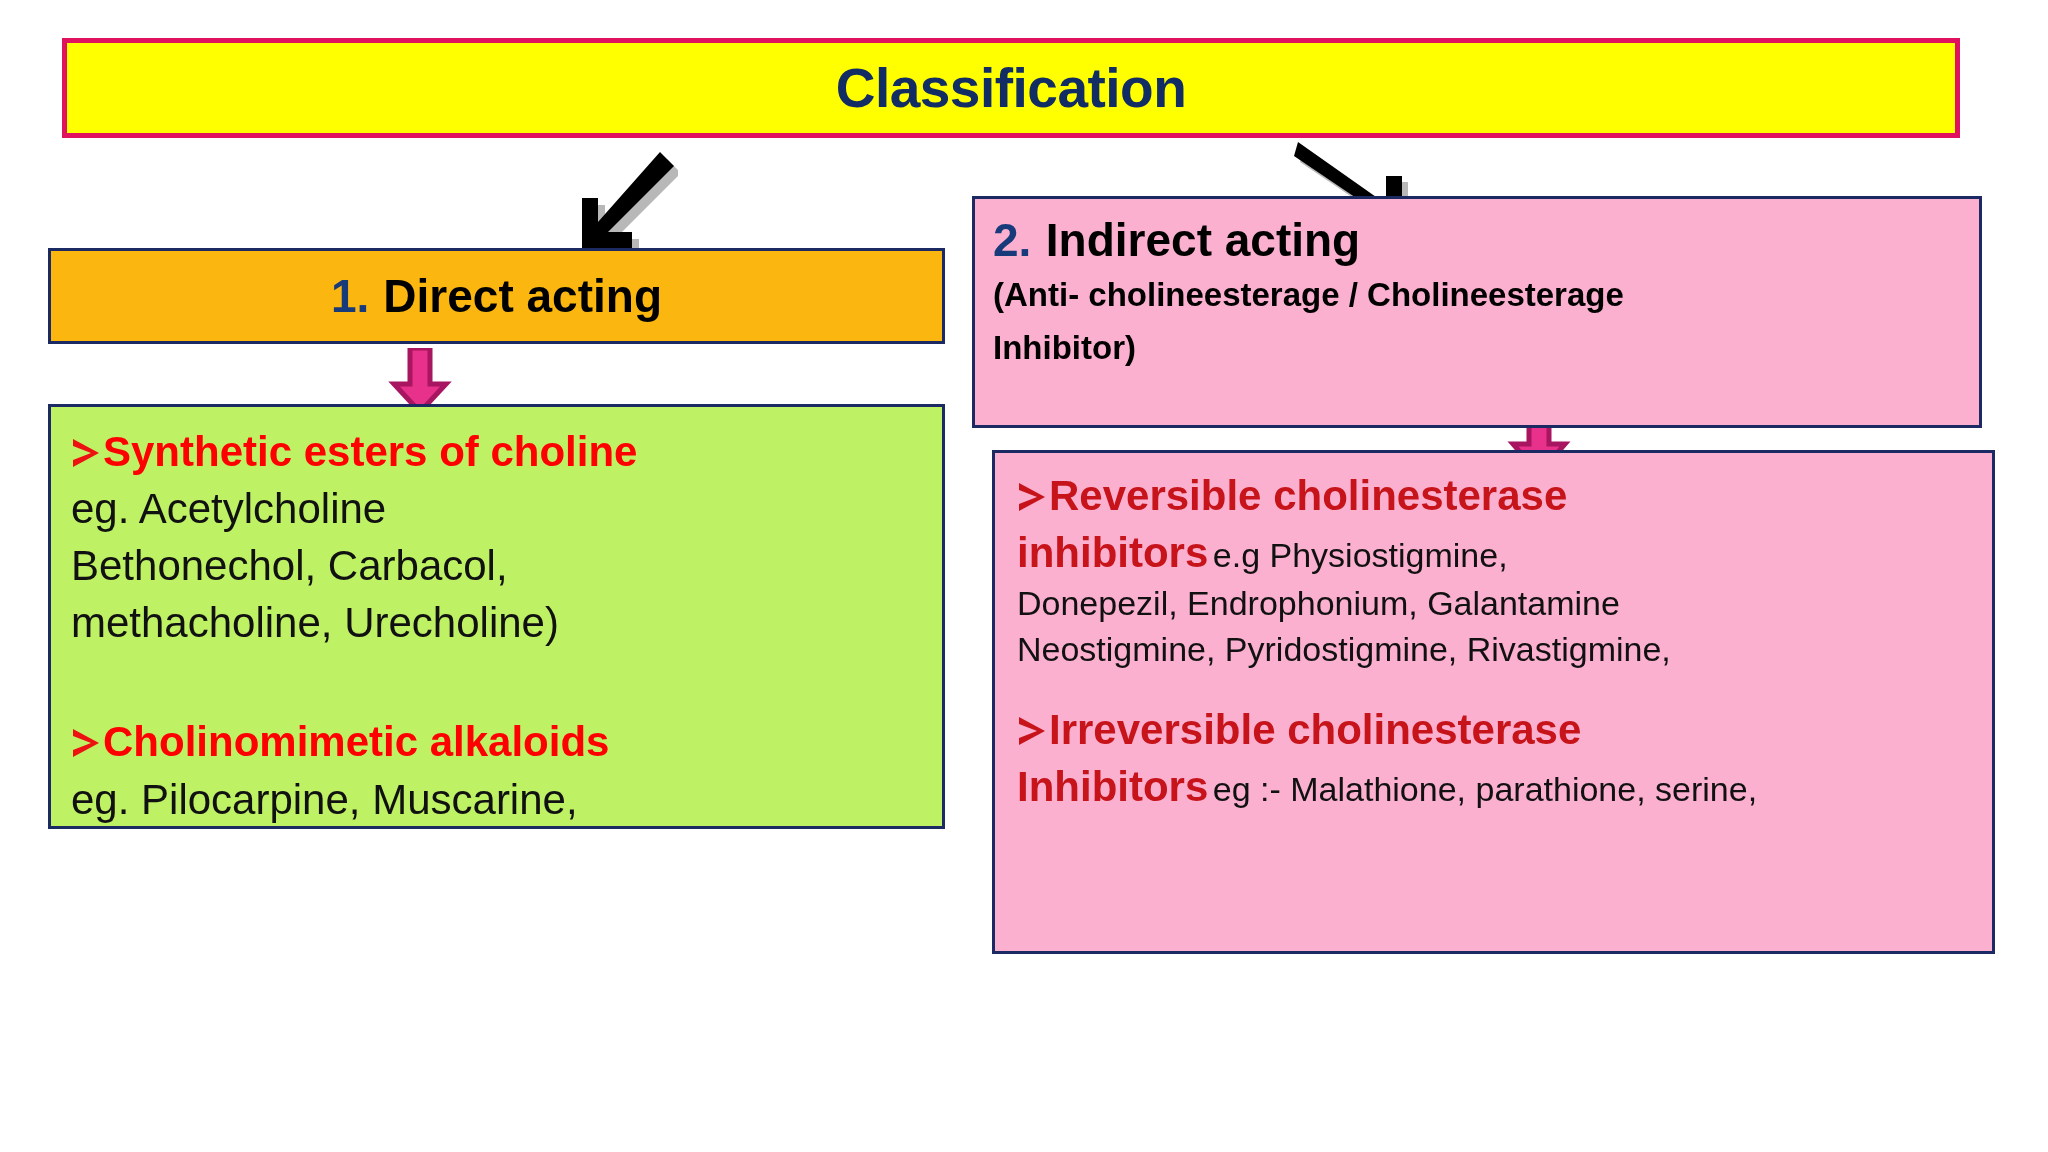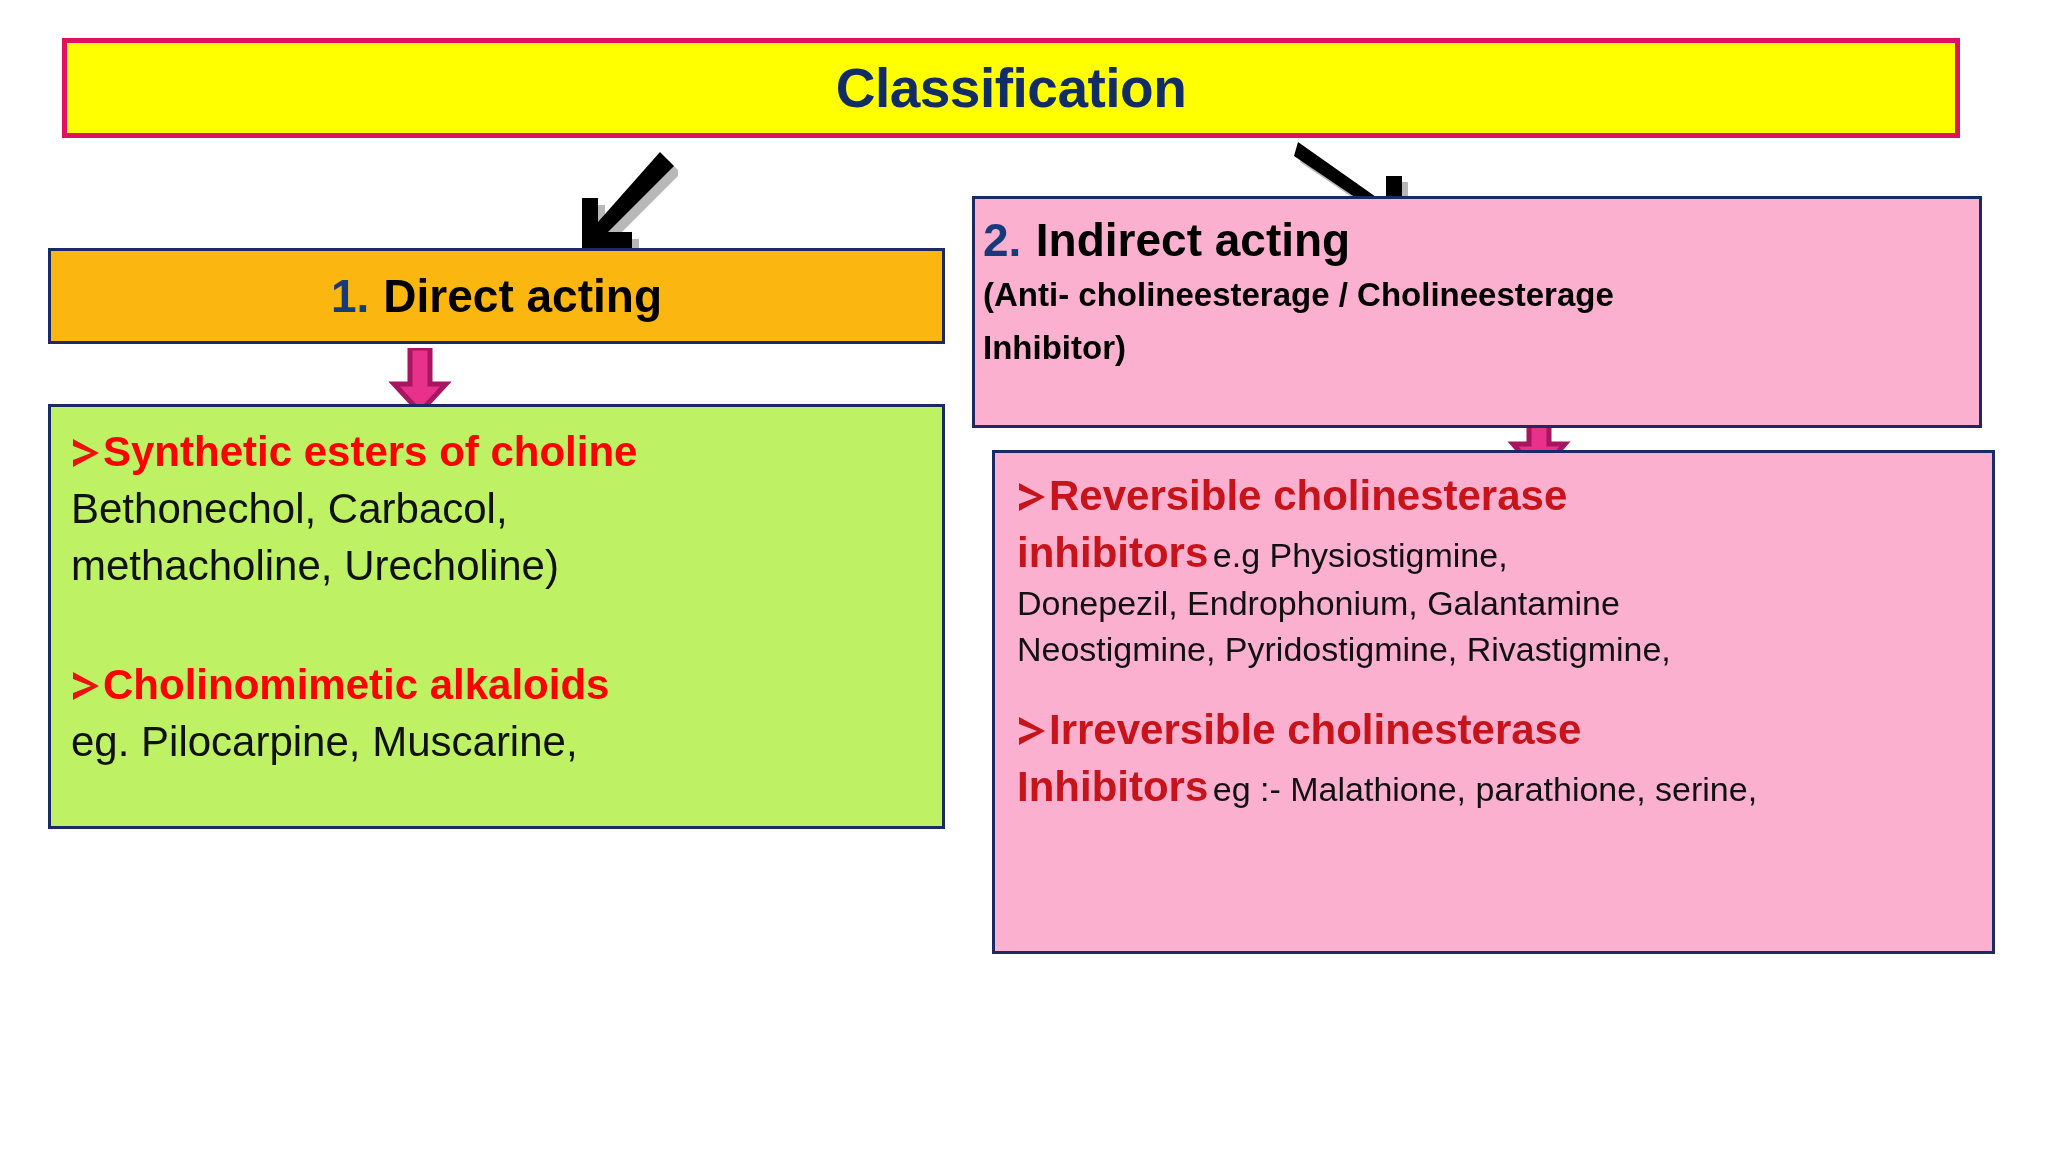--- a/index.html
+++ b/index.html
@@ -83,21 +83,21 @@
     background: #bef264;
     padding: 16px 20px 10px 20px;
   }
 
   #indirect-header-box {
     left: 972px;
     top: 196px;
     width: 1010px;
     height: 232px;
     background: #fcb0d0;
-    padding: 14px 22px 10px 8px;
+    padding: 14px 22px 10px 18px;
   }
   #indirect-header-box .num {
     color: #173a7a;
     font-size: 46px;
     font-weight: bold;
   }
   #indirect-header-box .label {
     color: #000000;
     font-size: 46px;
     font-weight: bold;
@@ -229,20 +229,21 @@
 <div class="panel" id="direct-body-box">
 
   <div class="line">
     <span class="bullet">
       <svg width="30" height="34" viewBox="0 0 30 34">
         <polygon points="2,3 28,17 2,31 2,24 20,17 2,10" fill="#ee1111"></polygon>
       </svg>
     </span><span class="heading-red">Synthetic esters of choline</span>
   </div>
 
+  <div class="line body-black">eg. Acetylcholine</div>
   <div class="line body-black">Bethonechol, Carbacol,</div>
   <div class="line body-black">methacholine, Urecholine)</div>
 
   <div class="gap-md"></div>
 
   <div class="line">
     <span class="bullet">
       <svg width="30" height="34" viewBox="0 0 30 34">
         <polygon points="2,3 28,17 2,31 2,24 20,17 2,10" fill="#ee1111"></polygon>
       </svg>

